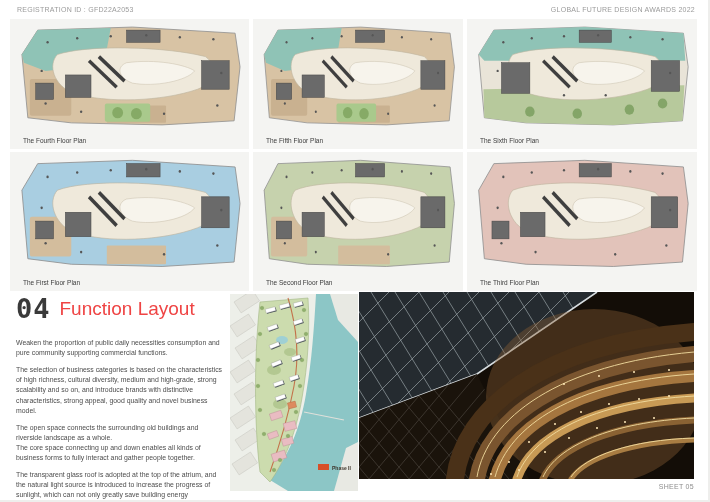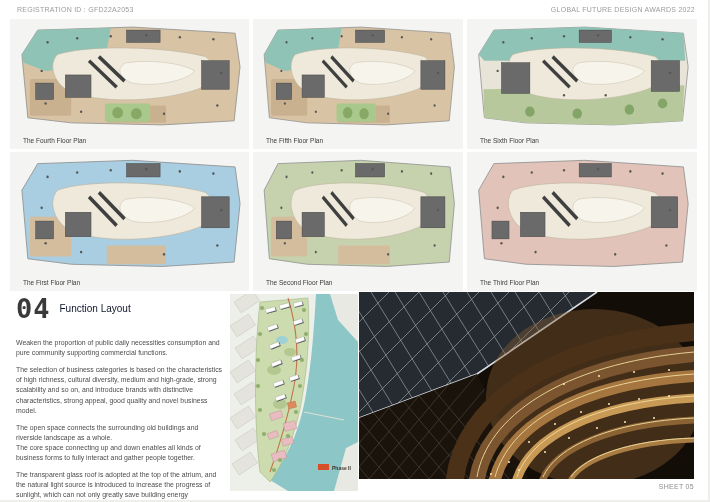--- a/index.html
+++ b/index.html
@@ -24,21 +24,21 @@
   .atrium{fill:#efe9db;stroke:#bdb49e;stroke-width:.6}
   .void{fill:#f7f4ec;stroke:#c8bfab;stroke-width:.5}
   .cores rect{fill:#6a6a6a;stroke:#454545;stroke-width:.5}
   .esc line{stroke:#3f3f3f;stroke-width:3.5}
   .cols circle{fill:#565656}
 
   .section-text{position:absolute;left:16px;top:295px;width:208px}
   .sec-head{display:flex;align-items:center;gap:9px;margin-bottom:16px}
   .sec-num{font-family:"DejaVu Sans Mono",monospace;font-size:27px;font-weight:bold;
            color:#3a3a3a;letter-spacing:1px;line-height:1}
-  .sec-title{font-size:10px;color:#0f172a}
+  .sec-title{font-size:19px;color:#ef4444}
   .section-text p{font-size:6.9px;line-height:1.48;color:#4c4c4c;margin:6.5px 0;white-space:pre-line}
 
   .map{position:absolute;left:230px;top:294px;width:128px;height:197px}
   .photo{position:absolute;left:359px;top:292px;width:335px;height:187px}
   .map svg,.photo svg{display:block;width:100%;height:100%}
   .sheet-no{position:absolute;right:16px;top:483px;font-size:7px;color:#8d8d8d;letter-spacing:.3px}
 </style>
 </head>
 <body>
 

